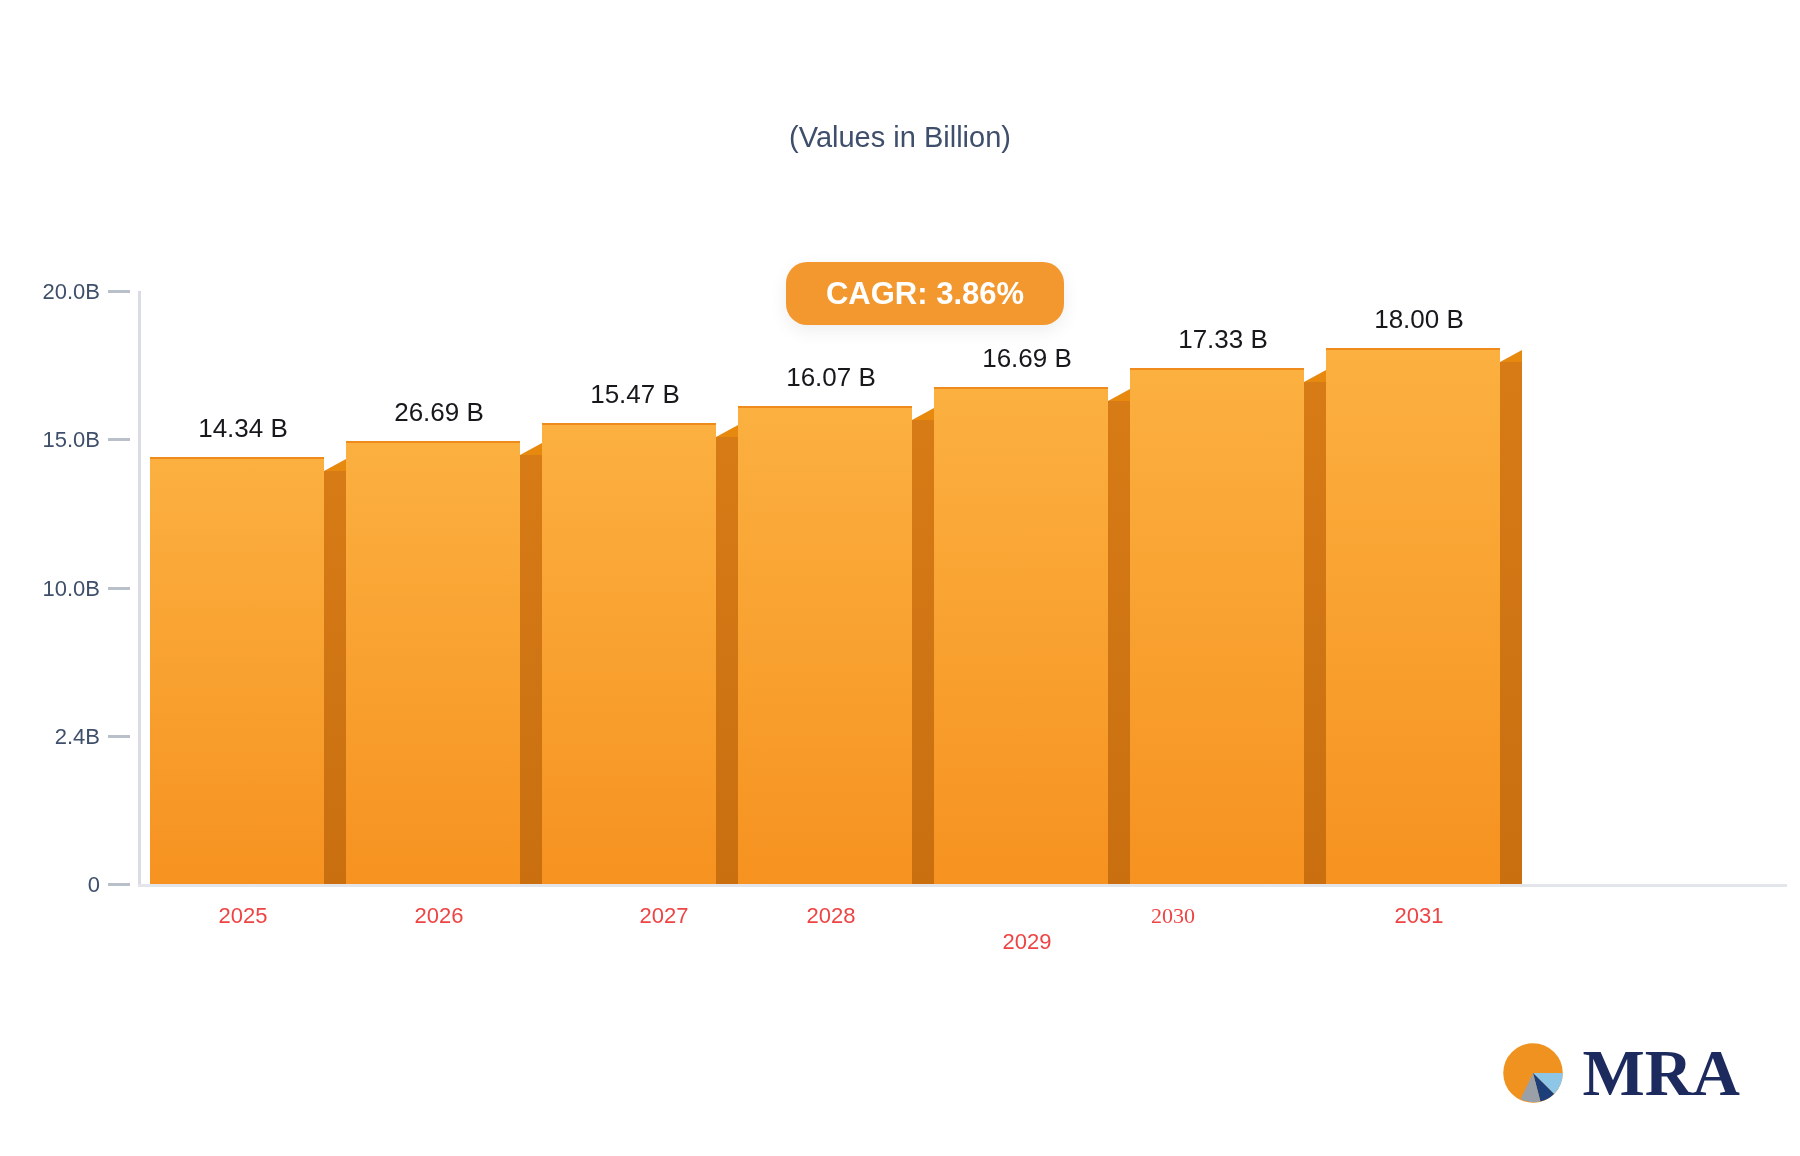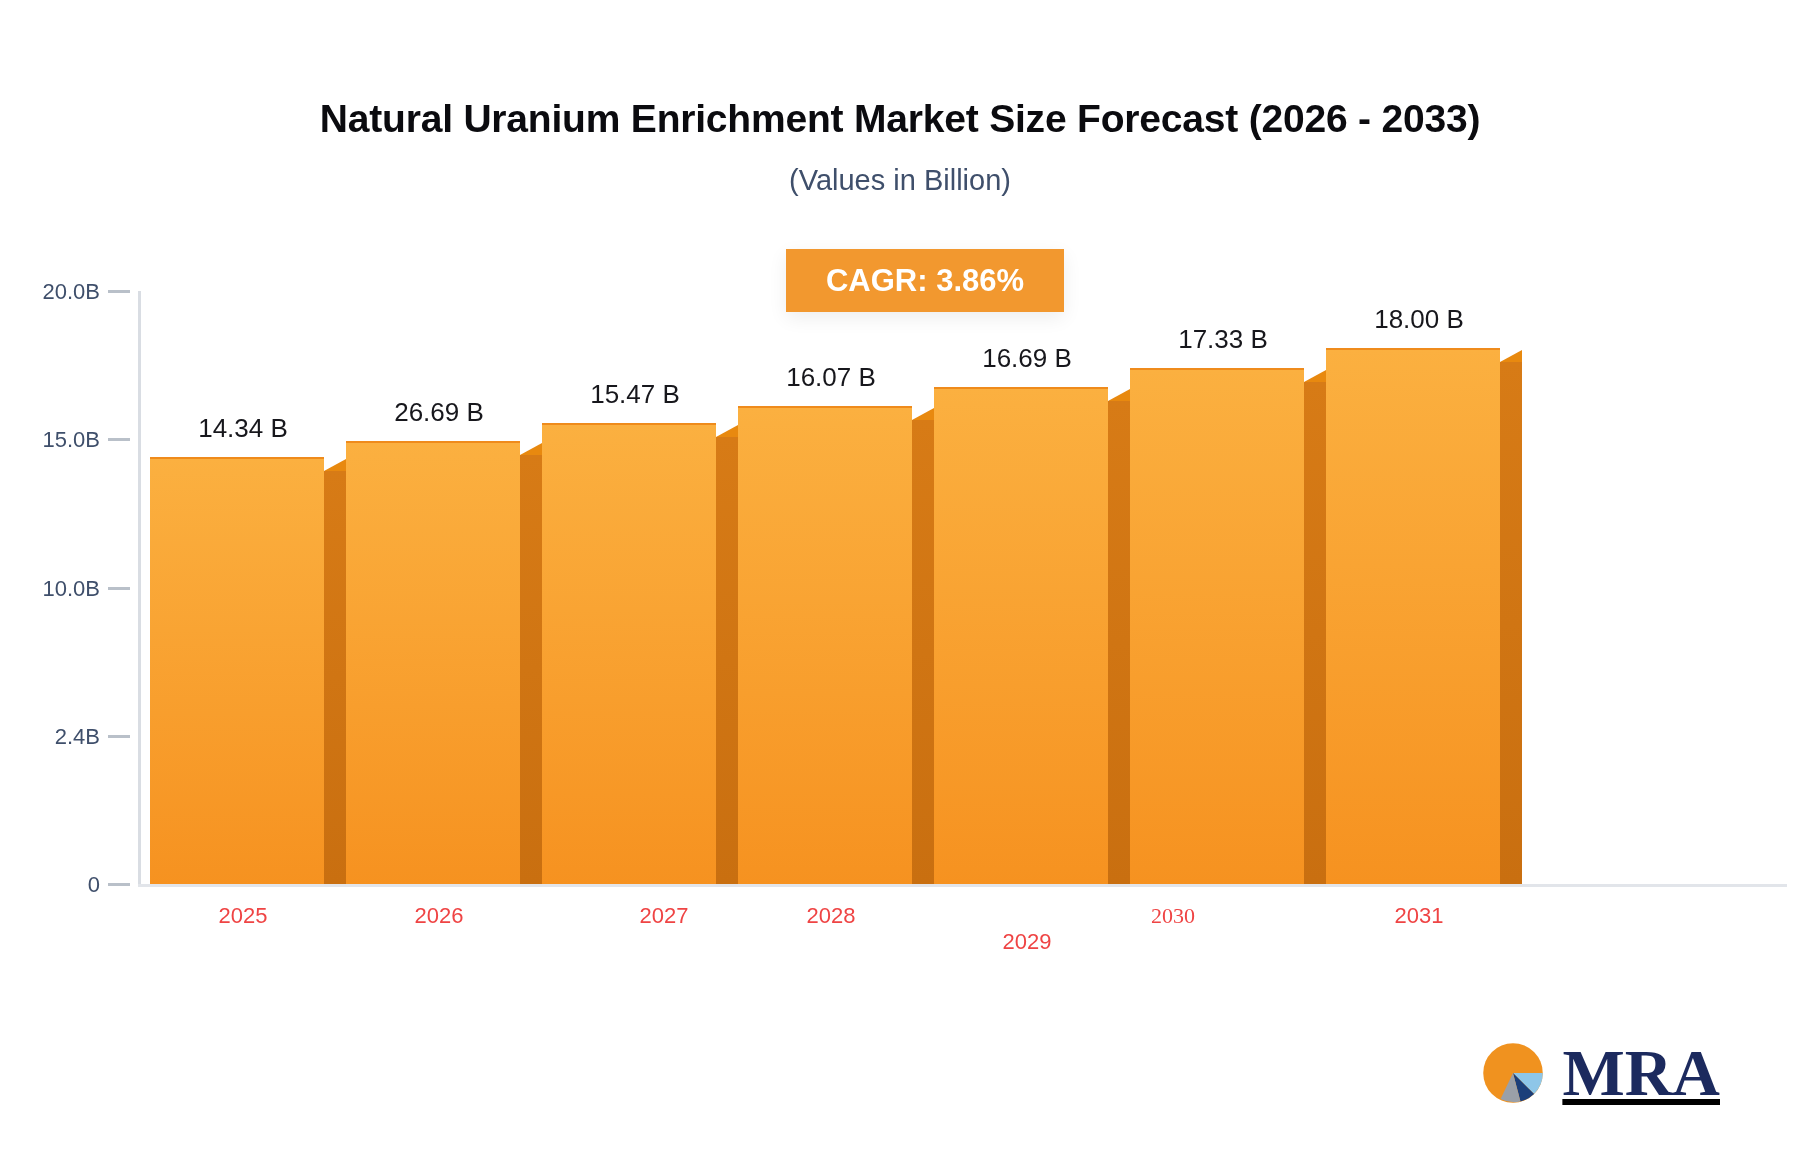--- a/index.html
+++ b/index.html
@@ -34,26 +34,26 @@
     margin-top: 24px;
     font-size: 29px;
     font-weight: normal;
     color: #3f4f6b;
     line-height: 1.1;
   }
 
   
   .cagr-badge {
     position: absolute;
-    top: 249px;
+    top: 262px;
     left: 786px;
     width: 278px;
     height: 63px;
     background: #f2982f;
-    border-radius: 0;
+    border-radius: 21px;
     display: flex;
     align-items: center;
     justify-content: center;
     color: #ffffff;
     font-size: 31px;
     font-weight: bold;
     box-shadow: 0 6px 18px rgba(0,0,0,0.07);
   }
 
   
@@ -138,45 +138,43 @@
     top: 903px;
     width: 200px;
     text-align: center;
     font-size: 22px;
     color: #ef4444;
   }
 
   
   .logo {
     position: absolute;
-    right: 80px;
+    right: 60px;
     bottom: 50px;
     display: flex;
     align-items: center;
     gap: 18px;
-    text-decoration: underline;
   }
   .logo-mark {
     width: 62px;
     height: 62px;
   }
   .logo-text {
     font-family: "Liberation Serif", serif;
     font-size: 66px;
     font-weight: bold;
     color: #1c2a5e;
     letter-spacing: 0px;
     line-height: 1;
   }
 </style>
 </head>
 <body>
 
 <div class="title-block">
-  <div class="chart-title">Natural Uranium Enrichment Market Size Forecast (2026 - 2033)</div>
   <div class="chart-subtitle">(Values in Billion)</div>
 </div>
 
 <div class="cagr-badge">
   <span>CAGR: 3.86%</span>
 </div>
 
 <div class="plot">
   <div class="y-axis-line"></div>
   <div class="x-axis-line"></div>

